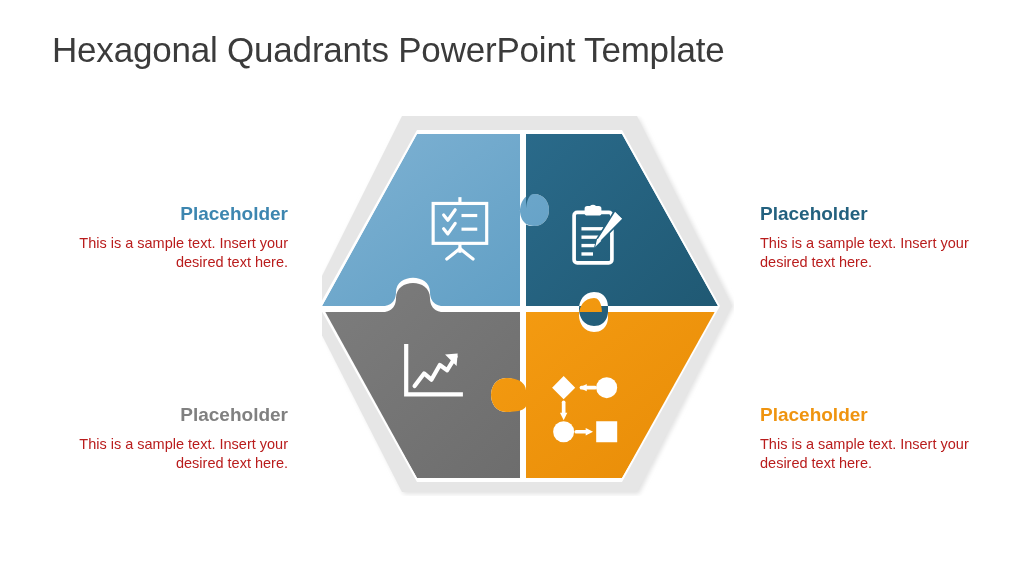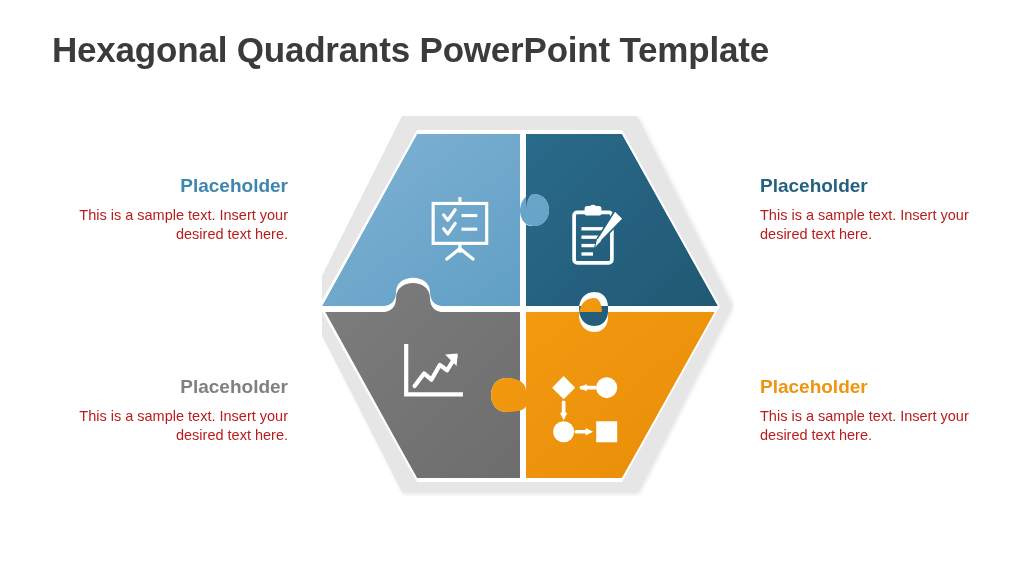--- a/index.html
+++ b/index.html
@@ -21,30 +21,31 @@
     width: 1024px;
     height: 576px;
     background: #ffffff;
   }
 
   #title {
     position: absolute;
     left: 52px;
     top: 30px;
     font-size: 35px;
-    font-weight: 700;
+    font-weight: 400;
     color: #3b3b3b;
     letter-spacing: -0.2px;
     white-space: nowrap;
     font-family: "Liberation Sans", sans-serif;
   }
 
   .callout {
     position: absolute;
     width: 232px;
+    margin-top: 28px;
   }
   .callout .ph-title {
     font-size: 19px;
     font-weight: bold;
     margin: 0 0 9px 0;
     line-height: 1.1;
   }
   .callout .ph-body {
     font-size: 14.5px;
     color: #b91c1c;

